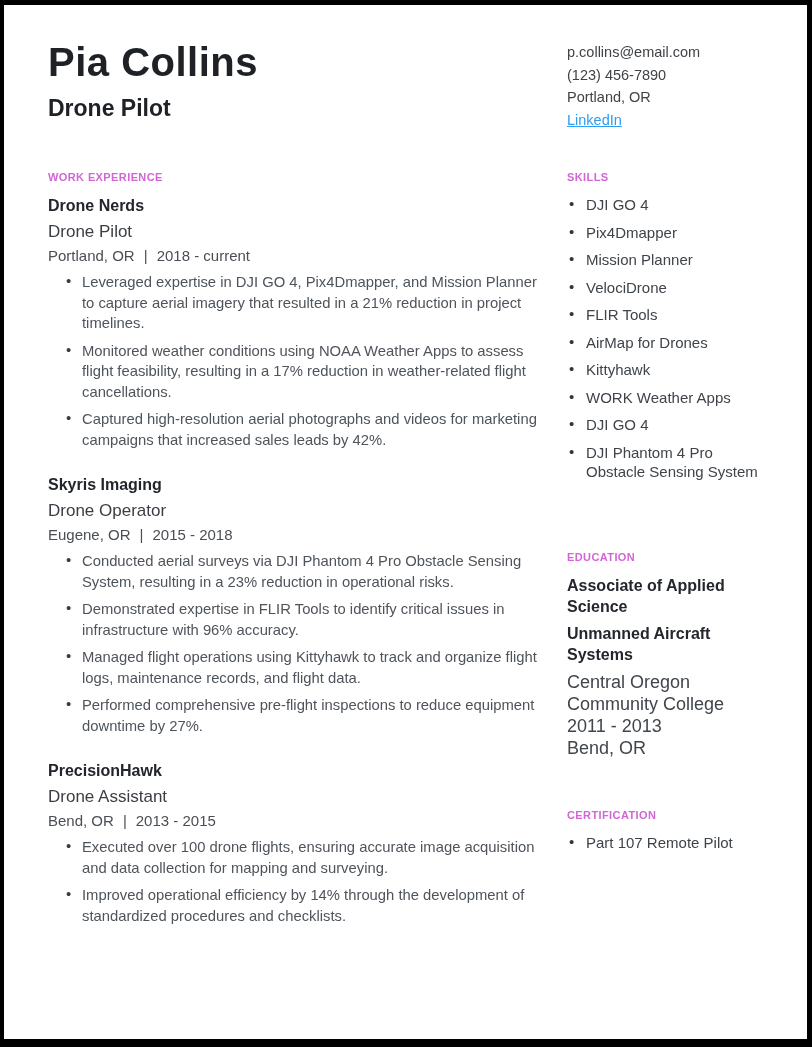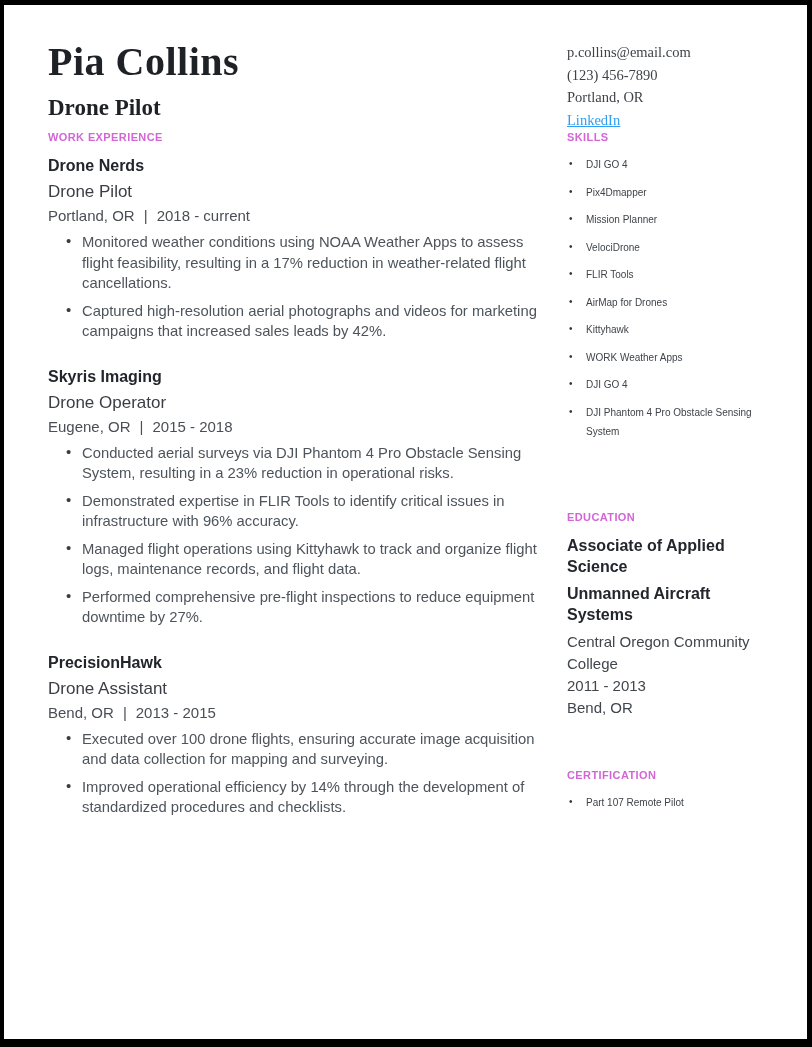--- a/index.html
+++ b/index.html
@@ -18,21 +18,21 @@
     border-left: 4px solid #000;
     padding: 36px 44px 30px 44px;
     overflow: hidden;
   }
 
   
   .header {
     display: flex;
     justify-content: space-between;
     align-items: flex-start;
-    font-family: Liberation Serif, serif;
+    margin-bottom: 40px;
   }
   .name {
     font-size: 40px;
     font-weight: 800;
     color: #1e2126;
     letter-spacing: 0.5px;
     line-height: 1.05;
   }
   .job-title {
     font-size: 23px;
@@ -110,21 +110,21 @@
   }
 
   
   .side-list {
     list-style: none;
     padding-left: 2px;
   }
   .side-list li {
     position: relative;
     padding-left: 17px;
-    font-size: 10px;
+    font-size: 15px;
     line-height: 19px;
     color: #3f444a;
     margin-bottom: 8.5px;
   }
   .side-list li::before {
     content: "•";
     position: absolute;
     left: 0;
     top: -1px;
     color: #33373c;
@@ -132,21 +132,21 @@
   .edu-section { margin-top: 70px; }
   .cert-section { margin-top: 50px; }
   .degree {
     font-size: 16px;
     font-weight: 700;
     color: #23262c;
     line-height: 21px;
     margin-bottom: 6px;
   }
   .school, .edu-dates, .edu-loc {
-    font-size: 15px;
+    font-size: 18px;
     color: #41464c;
     line-height: 22px;
   }
   .school { margin-top: 2px; }
 </style>
 </head>
 <body>
 
 <div class="page">
 
@@ -170,20 +170,21 @@
     <div class="col-left">
       <div class="section-heading">WORK EXPERIENCE</div>
 
       <div class="job">
         <div class="company">Drone Nerds</div>
         <div class="role">Drone Pilot</div>
         <div class="meta">
           <span>Portland, OR</span><span class="sep">|</span><span>2018 - current</span>
         </div>
         <ul class="bullets">
+          <li>Leveraged expertise in DJI GO 4, Pix4Dmapper, and Mission Planner to capture aerial imagery that resulted in a 21% reduction in project timelines.</li>
           <li>Monitored weather conditions using NOAA Weather Apps to assess flight feasibility, resulting in a 17% reduction in weather-related flight cancellations.</li>
           <li>Captured high-resolution aerial photographs and videos for marketing campaigns that increased sales leads by 42%.</li>
         </ul>
       </div>
 
       <div class="job">
         <div class="company">Skyris Imaging</div>
         <div class="role">Drone Operator</div>
         <div class="meta">
           <span>Eugene, OR</span><span class="sep">|</span><span>2015 - 2018</span>

